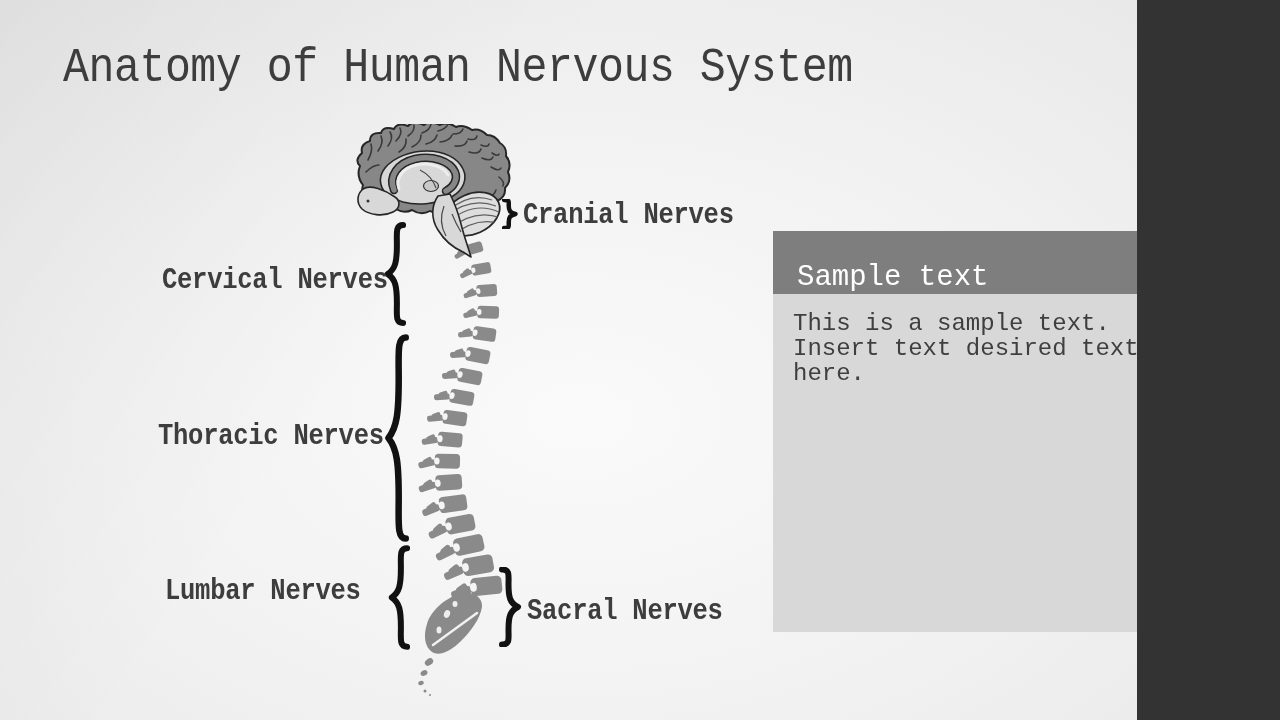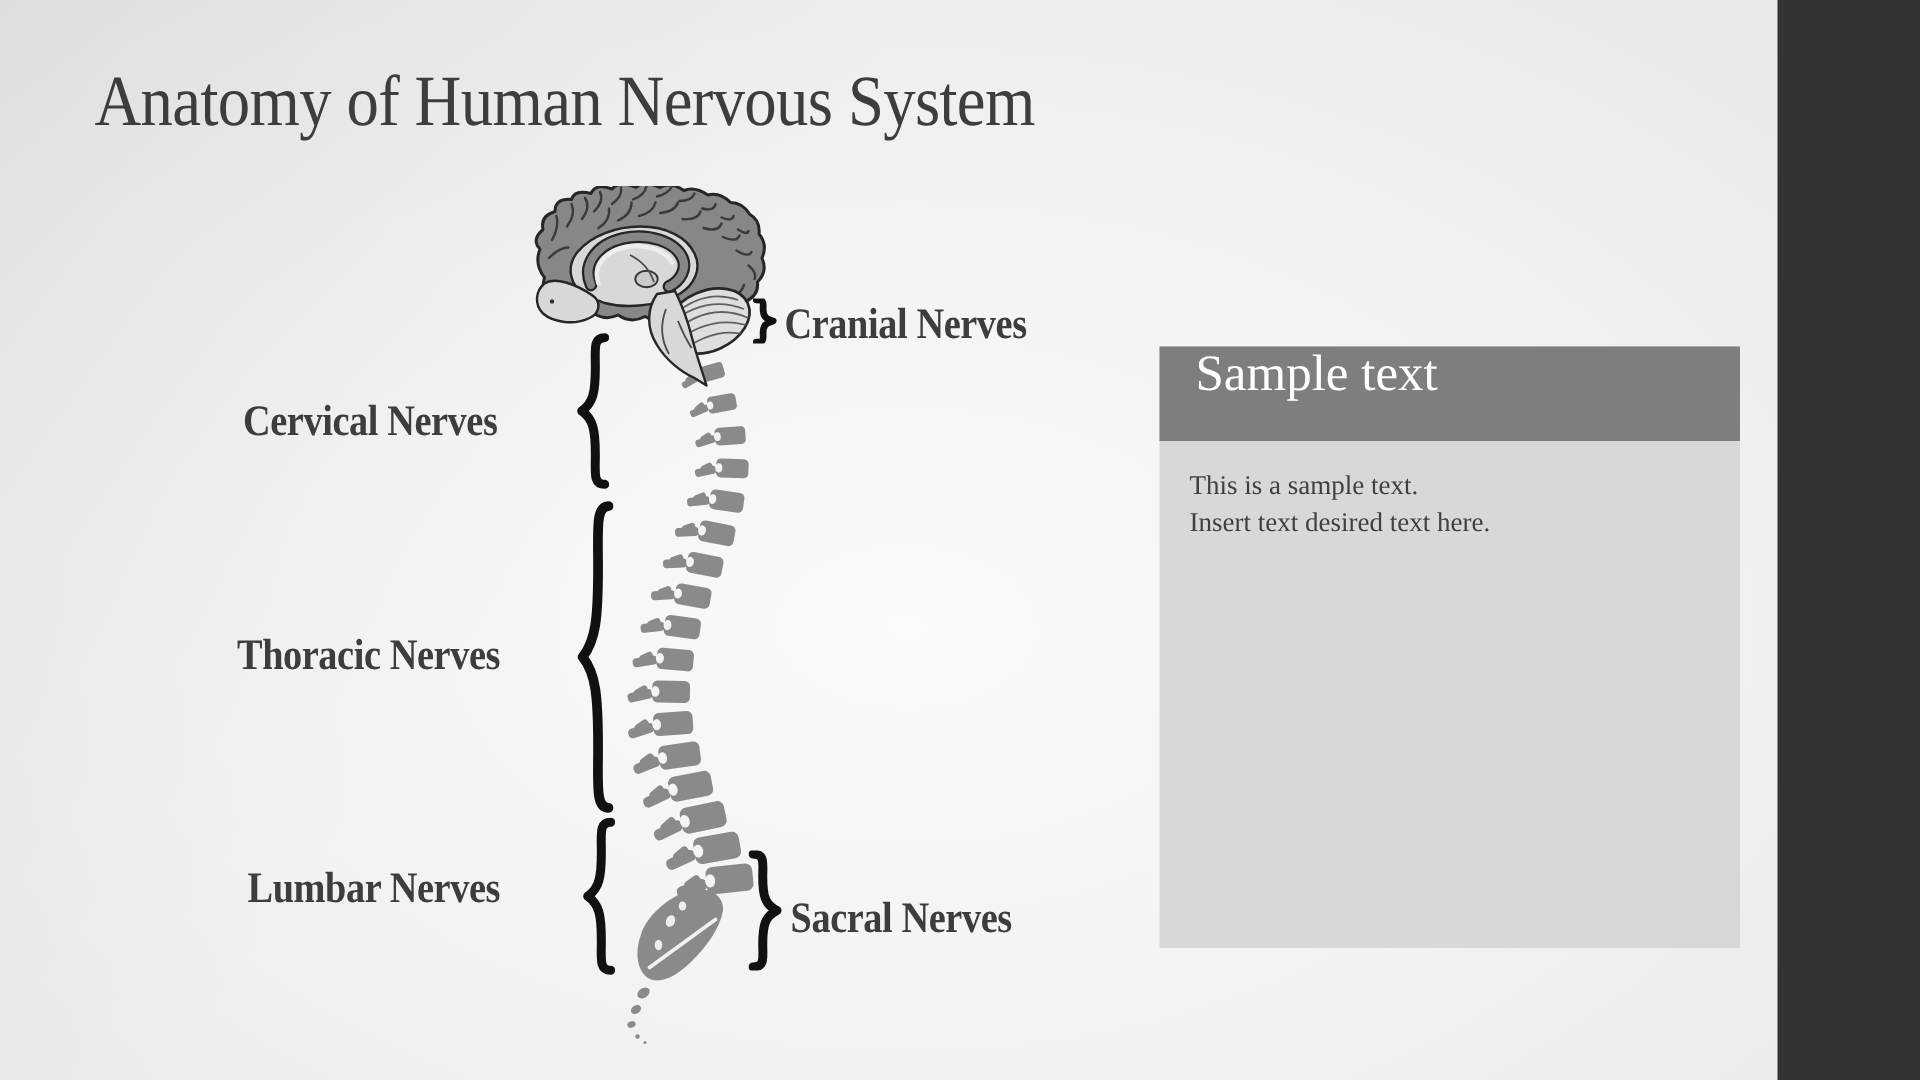--- a/index.html
+++ b/index.html
@@ -1,22 +1,21 @@
 <!DOCTYPE html>
 <html style="--title_text: #3d3d3d; --label_text: #3d3d3d; --callout_header_bg: #7e7e7e; --callout_header_text: #ffffff; --callout_body_bg: #d8d8d8; --callout_body_text: #3f3f3f; --brace: #111111; --spine: #8a8a8a; --brain_cortex: #878787; --brain_inner: #d8d8d8; --bg_center: #fafafa; --bg_edge: #e8e8e8;"><head>
 <meta charset="utf-8">
 <style>
   html,body{margin:0;padding:0;background:#333;}
   .slide{
     position:relative;width:1137px;height:720px;overflow:hidden;
-    font-family:Liberation Serif, serif;
+    font-family:Liberation Mono, monospace;
     background:
       linear-gradient(125deg, rgba(0,0,0,.045) 0%, rgba(0,0,0,0) 38%),
       radial-gradient(900px 560px at 51% 58%, var(--bg_center,#fafafa) 0%, #f2f2f2 52%, var(--bg_edge,#e8e8e8) 100%);
-    padding-left: 48px;
   }
   .title{
     position:absolute;left:63px;top:40px;margin:0;
     font-size:48px;line-height:56px;font-weight:400;
     color:var(--title_text,#3d3d3d);
     transform:scaleX(.90);transform-origin:0 50%;
     letter-spacing:-0.5px;white-space:nowrap;
   }
   .nerve-label{
     position:absolute;font-weight:bold;font-size:29px;line-height:30px;
@@ -46,25 +45,25 @@
   #vert .hole{fill:#f4f4f4;}
   .spine-fill{fill:var(--spine,#8a8a8a);}
   .spine-speck{fill:#eeeeee;}
   .sacrum-slash{stroke:#f1f1f1;stroke-width:2.5;stroke-linecap:round;}
   .callout{
     position:absolute;left:773px;top:231px;width:387px;height:401px;
     background:var(--callout_body_bg,#d8d8d8);
   }
   .callout-header{
     height:63px;background:var(--callout_header_bg,#7e7e7e);
-    display:flex;align-items:flex-start;padding-left:24px;box-sizing:border-box;
-    font-size:34px;color:var(--callout_header_text,#fff);
+    display:flex;align-items:flex-end;padding-left:24px;box-sizing:border-box;
+    font-size:29px;color:var(--callout_header_text,#fff);
   }
   .callout-body{
-    padding:17px 20px 0 20px;font-size:18px;line-height:25px;
+    padding:17px 20px 0 20px;font-size:24px;line-height:25px;
     color:var(--callout_body_text,#3f3f3f);
   }
 </style>
 </head>
 <body>
 
 <div class="slide">
 
   <h1 class="title">Anatomy of Human Nervous System</h1>
 

